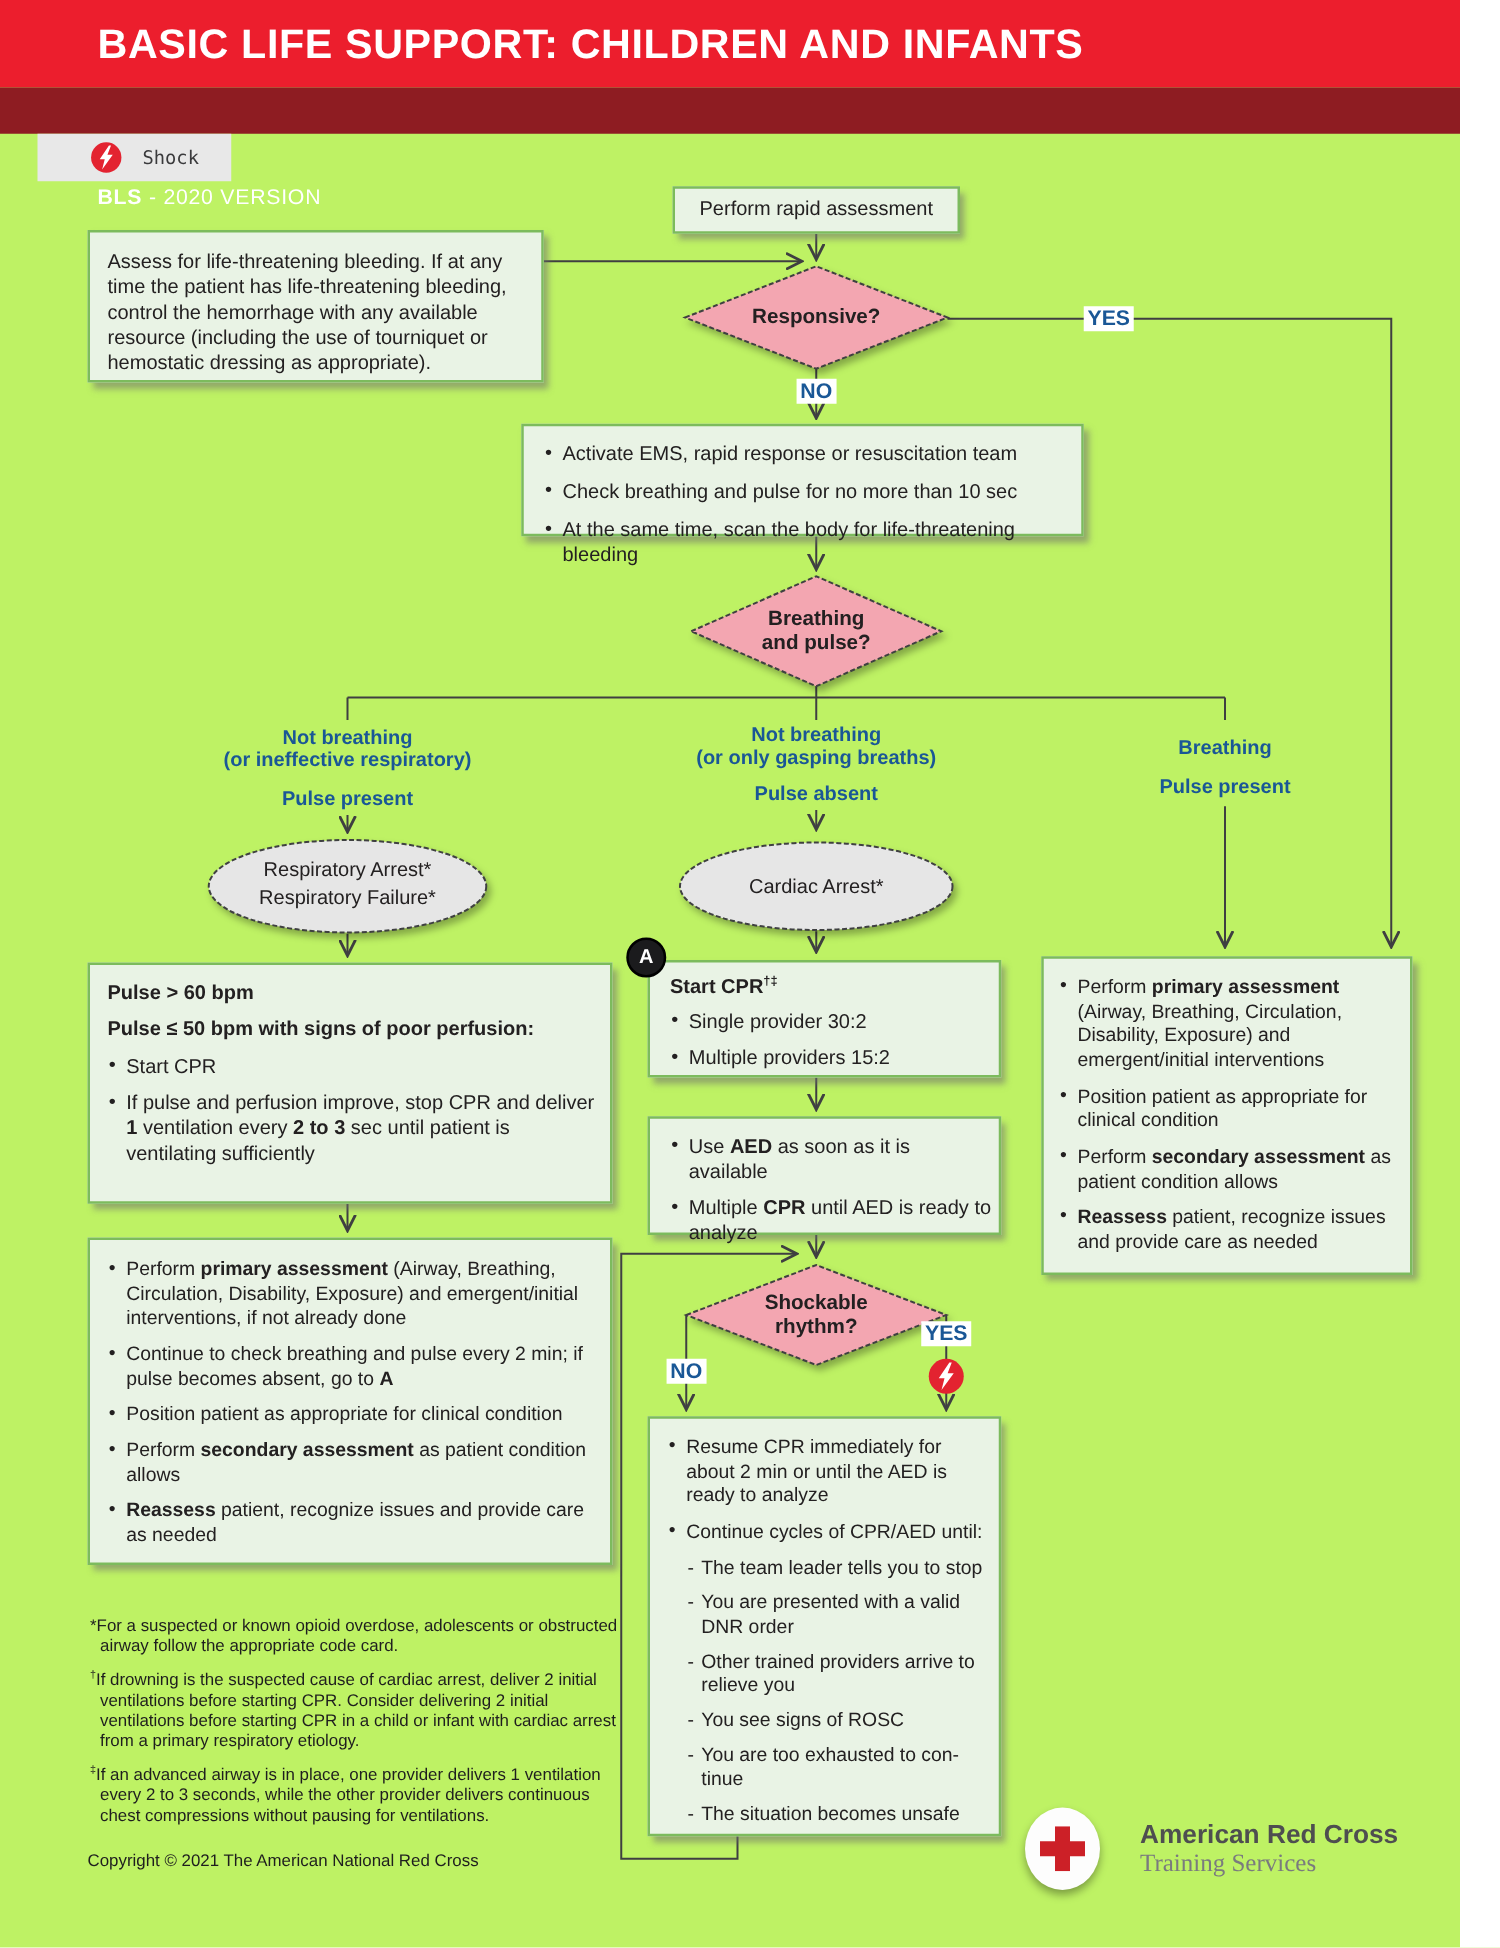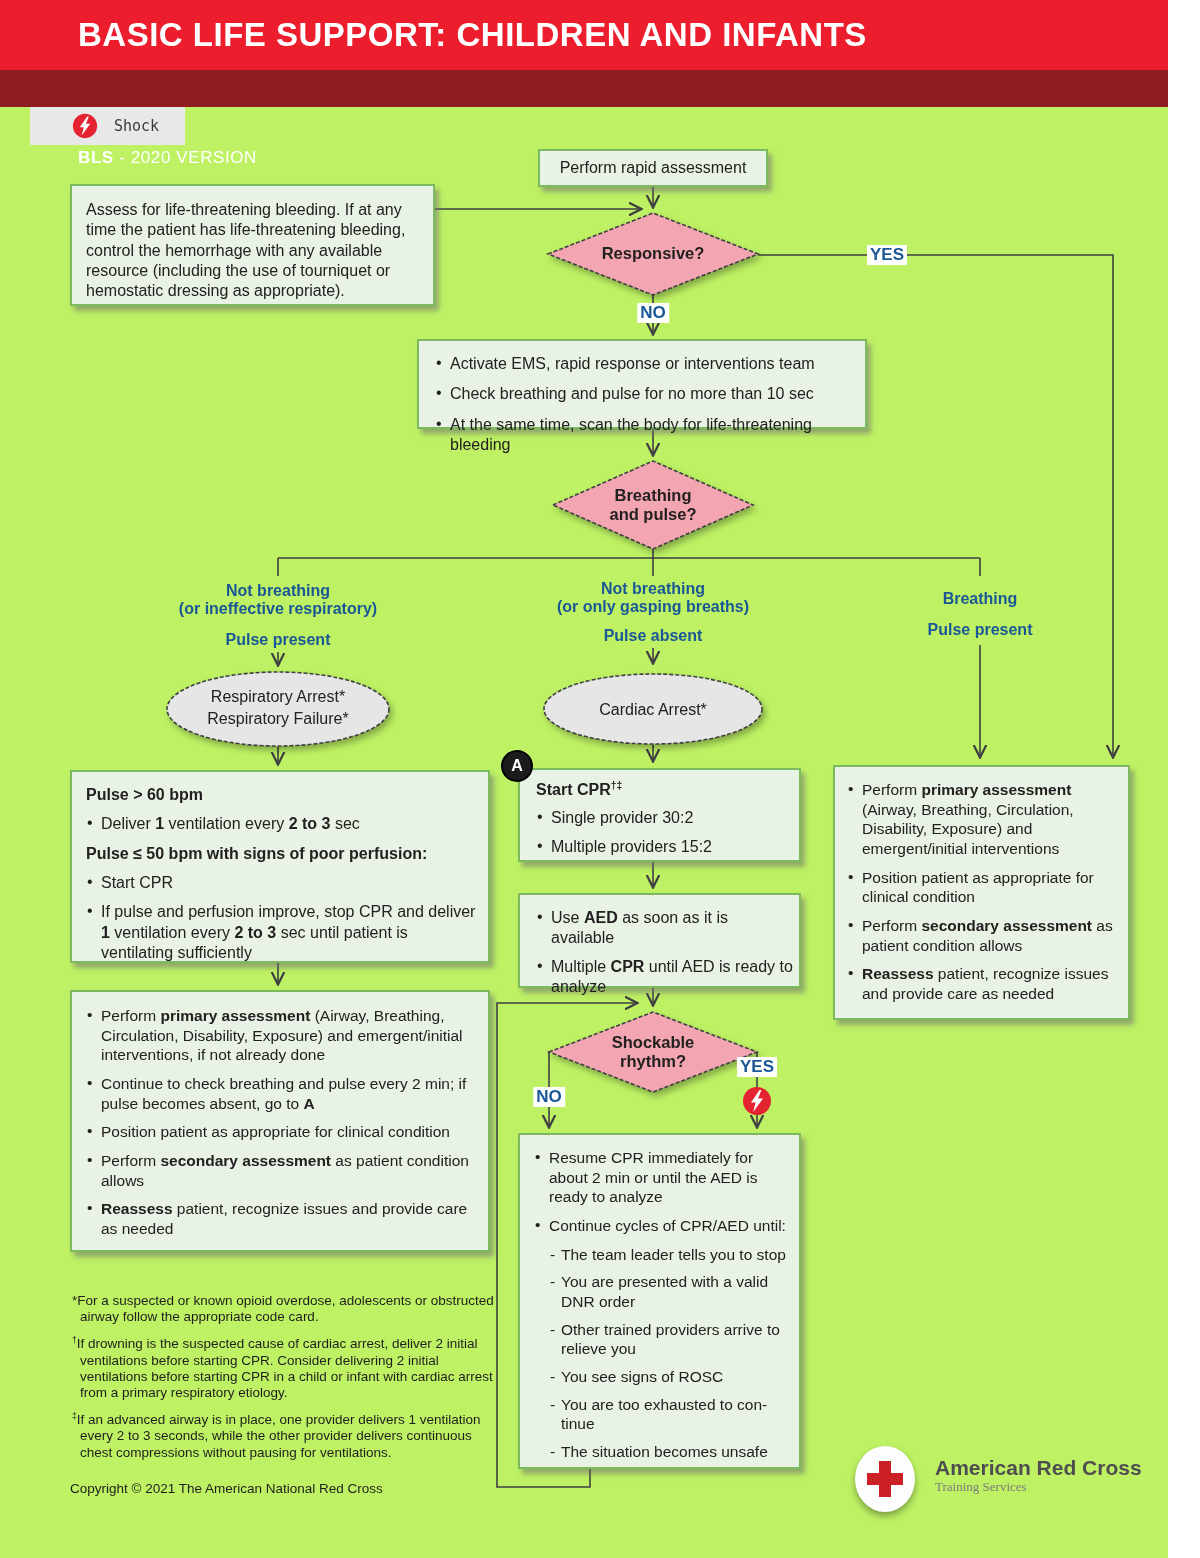--- a/index.html
+++ b/index.html
@@ -49,26 +49,26 @@
           color:#fff;font-weight:bold;font-size:16px;display:flex;align-items:center;justify-content:center;
           border:2px solid #000;box-sizing:border-box;}
   .shockmark{position:absolute;z-index:5;width:30px;height:30px;}
 
   
   .fnotes{position:absolute;left:70px;top:1293px;width:436px;z-index:2;font-size:13.5px;line-height:1.2;color:#1e1e1e;}
   .fnotes p{margin:0 0 11px 2px;padding-left:8px;text-indent:-8px;}
   .copyright{position:absolute;left:70px;top:1481px;font-size:13.5px;color:#1e1e1e;z-index:2;}
 
   
-  .logo{position:absolute;left:855px;top:1446px;z-index:2;display:flex;}
+  .logo{position:absolute;left:820px;top:1446px;z-index:2;display:flex;gap:12px;}
   .logo .disc{width:60px;height:66px;border-radius:50%;background:#fdfdfd;
               box-shadow:0 4px 7px rgba(0,0,0,.35);display:flex;align-items:center;justify-content:center;}
   .logo .words{margin-left:20px;padding-top:10px;}
   .logo .l1{font-size:21px;font-weight:bold;color:#4E4E50;line-height:1.1;}
-  .logo .l2{font-family:"Liberation Serif",serif;font-size:13px;color:#7A7B7E;line-height:1.2;}
+  .logo .l2{font-family:"Liberation Serif",serif;font-size:20px;color:#7A7B7E;line-height:1.2;}
 </style>
 </head>
 <body>
 
 <div class="page">
 
   <div class="band-red">
     <div class="band-title">BASIC LIFE SUPPORT: CHILDREN AND INFANTS</div>
   </div>
   <div class="band-dark">
@@ -121,21 +121,21 @@
 
   <svg class="shape dmd-shadow" style="left:548px;top:213px;" width="210" height="82">
     <polygon points="0,41 105,0 210,41 105,82"></polygon>
   </svg>
   <div class="ctr dtext" style="left:548px;top:244px;width:210px;">Responsive?</div>
 
   <div class="onln" style="left:653px;top:303px;">NO</div>
   <div class="onln" style="left:887px;top:245px;">YES</div>
 
   <div class="gbox" style="left:417px;top:339px;width:450px;height:90px;padding:13px 10px 0 16px;font-size:16px;">
-    <div class="li" style="margin-bottom:10px;"><span>Activate EMS, rapid response or interventions team</span></div>
+    <div class="li" style="margin-bottom:10px;"><span>Activate EMS, rapid response or resuscitation team</span></div>
     <div class="li" style="margin-bottom:10px;"><span>Check breathing and pulse for no more than 10 sec</span></div>
     <div class="li"><span>At the same time, scan the body for life-threatening bleeding</span></div>
   </div>
 
   <svg class="shape dmd-shadow" style="left:553px;top:461px;" width="200" height="88">
     <polygon points="0,44 100,0 200,44 100,88"></polygon>
   </svg>
   <div class="ctr dtext" style="left:553px;top:486px;width:200px;">
     <div>Breathing</div>
     <div>and pulse?</div>
@@ -166,21 +166,20 @@
 
   <svg class="shape dmd-shadow" style="left:543px;top:673px;" width="220" height="72">
     <ellipse cx="110" cy="36" rx="109" ry="35"></ellipse>
   </svg>
   <div class="ctr etext" style="left:543px;top:699px;width:220px;">Cardiac Arrest*</div>
 
   <div class="abadge" style="left:501px;top:750px;">A</div>
 
   <div class="gbox" style="left:70px;top:770px;width:420px;height:193px;padding:13px 10px 0 14px;font-size:16px;">
     <div class="hd"><span class="b">Pulse &gt; 60 bpm</span></div>
-    <div class="li"><span>Deliver </span><span class="b">1</span><span> ventilation every </span><span class="b">2 to 3</span><span> sec</span></div>
     <div class="hd"><span class="b">Pulse ≤ 50 bpm with signs of poor perfusion:</span></div>
     <div class="li"><span>Start CPR</span></div>
     <div class="li"><span>If pulse and perfusion improve, stop CPR and deliver </span><span class="b">1</span><span> ventilation every </span><span class="b">2 to 3</span><span> sec until patient is ventilating sufficiently</span></div>
   </div>
 
   <div class="gbox" style="left:518px;top:768px;width:283px;height:94px;padding:10px 8px 0 16px;font-size:16px;">
     <div class="hd" style="margin-bottom:8px;"><span class="b">Start CPR</span><span class="b sup">†‡</span></div>
     <div class="li" style="margin-bottom:8px;"><span>Single provider 30:2</span></div>
     <div class="li"><span>Multiple providers 15:2</span></div>
   </div>

